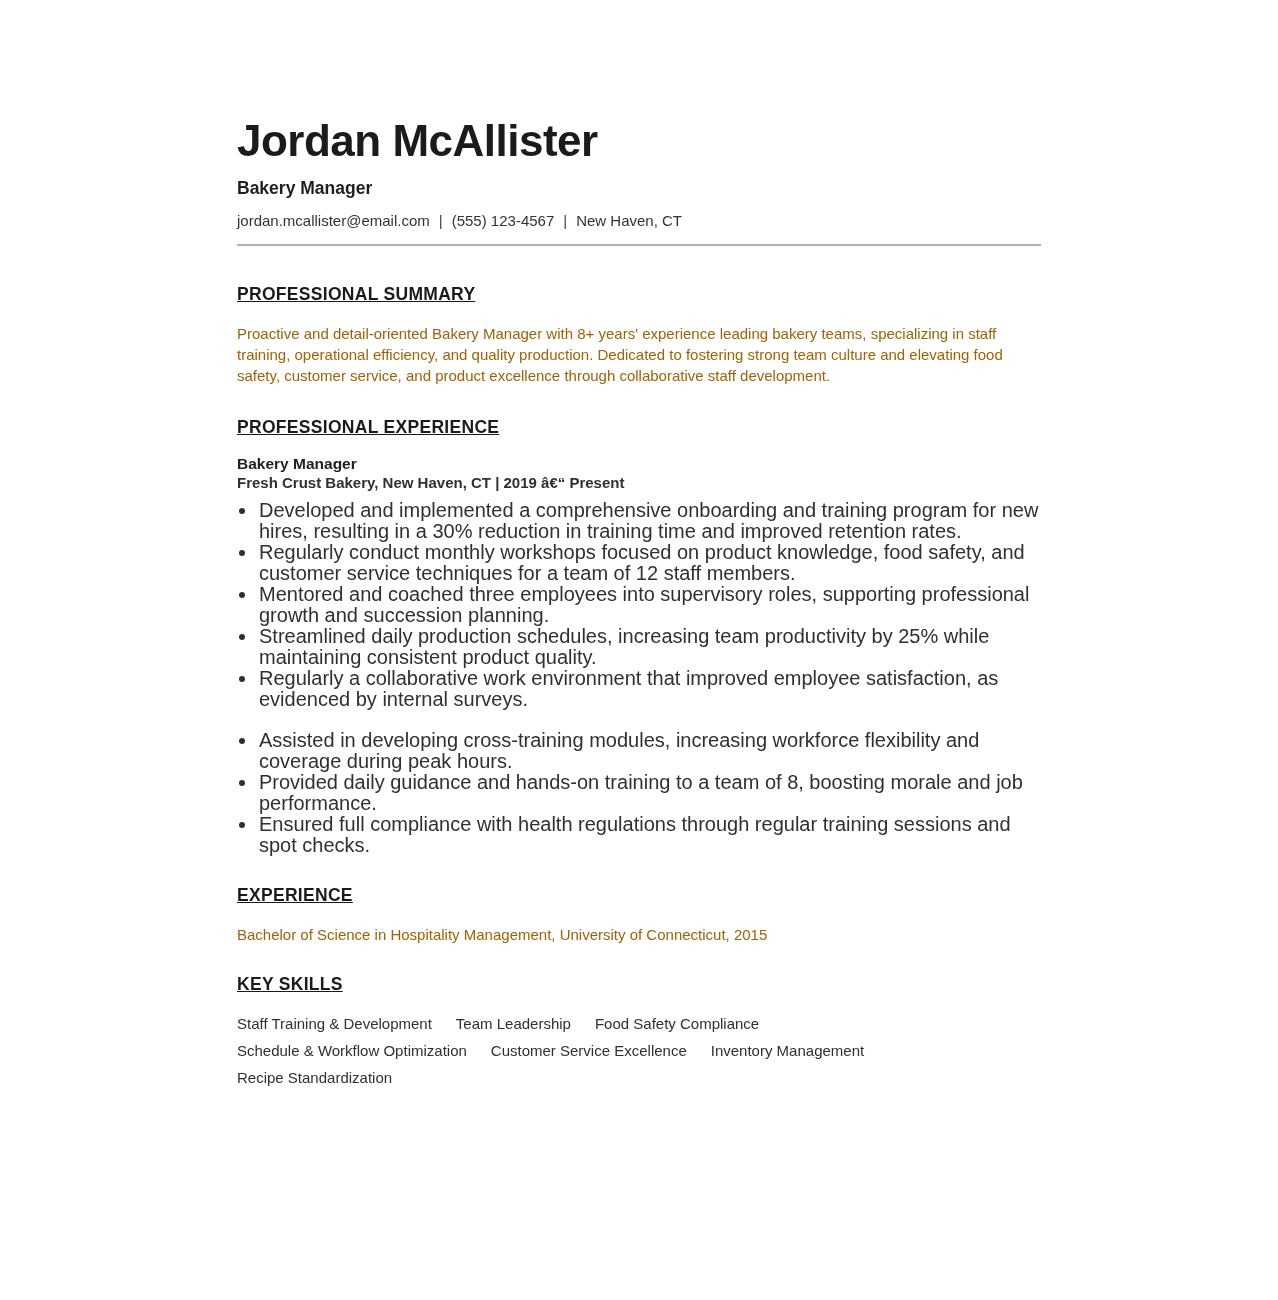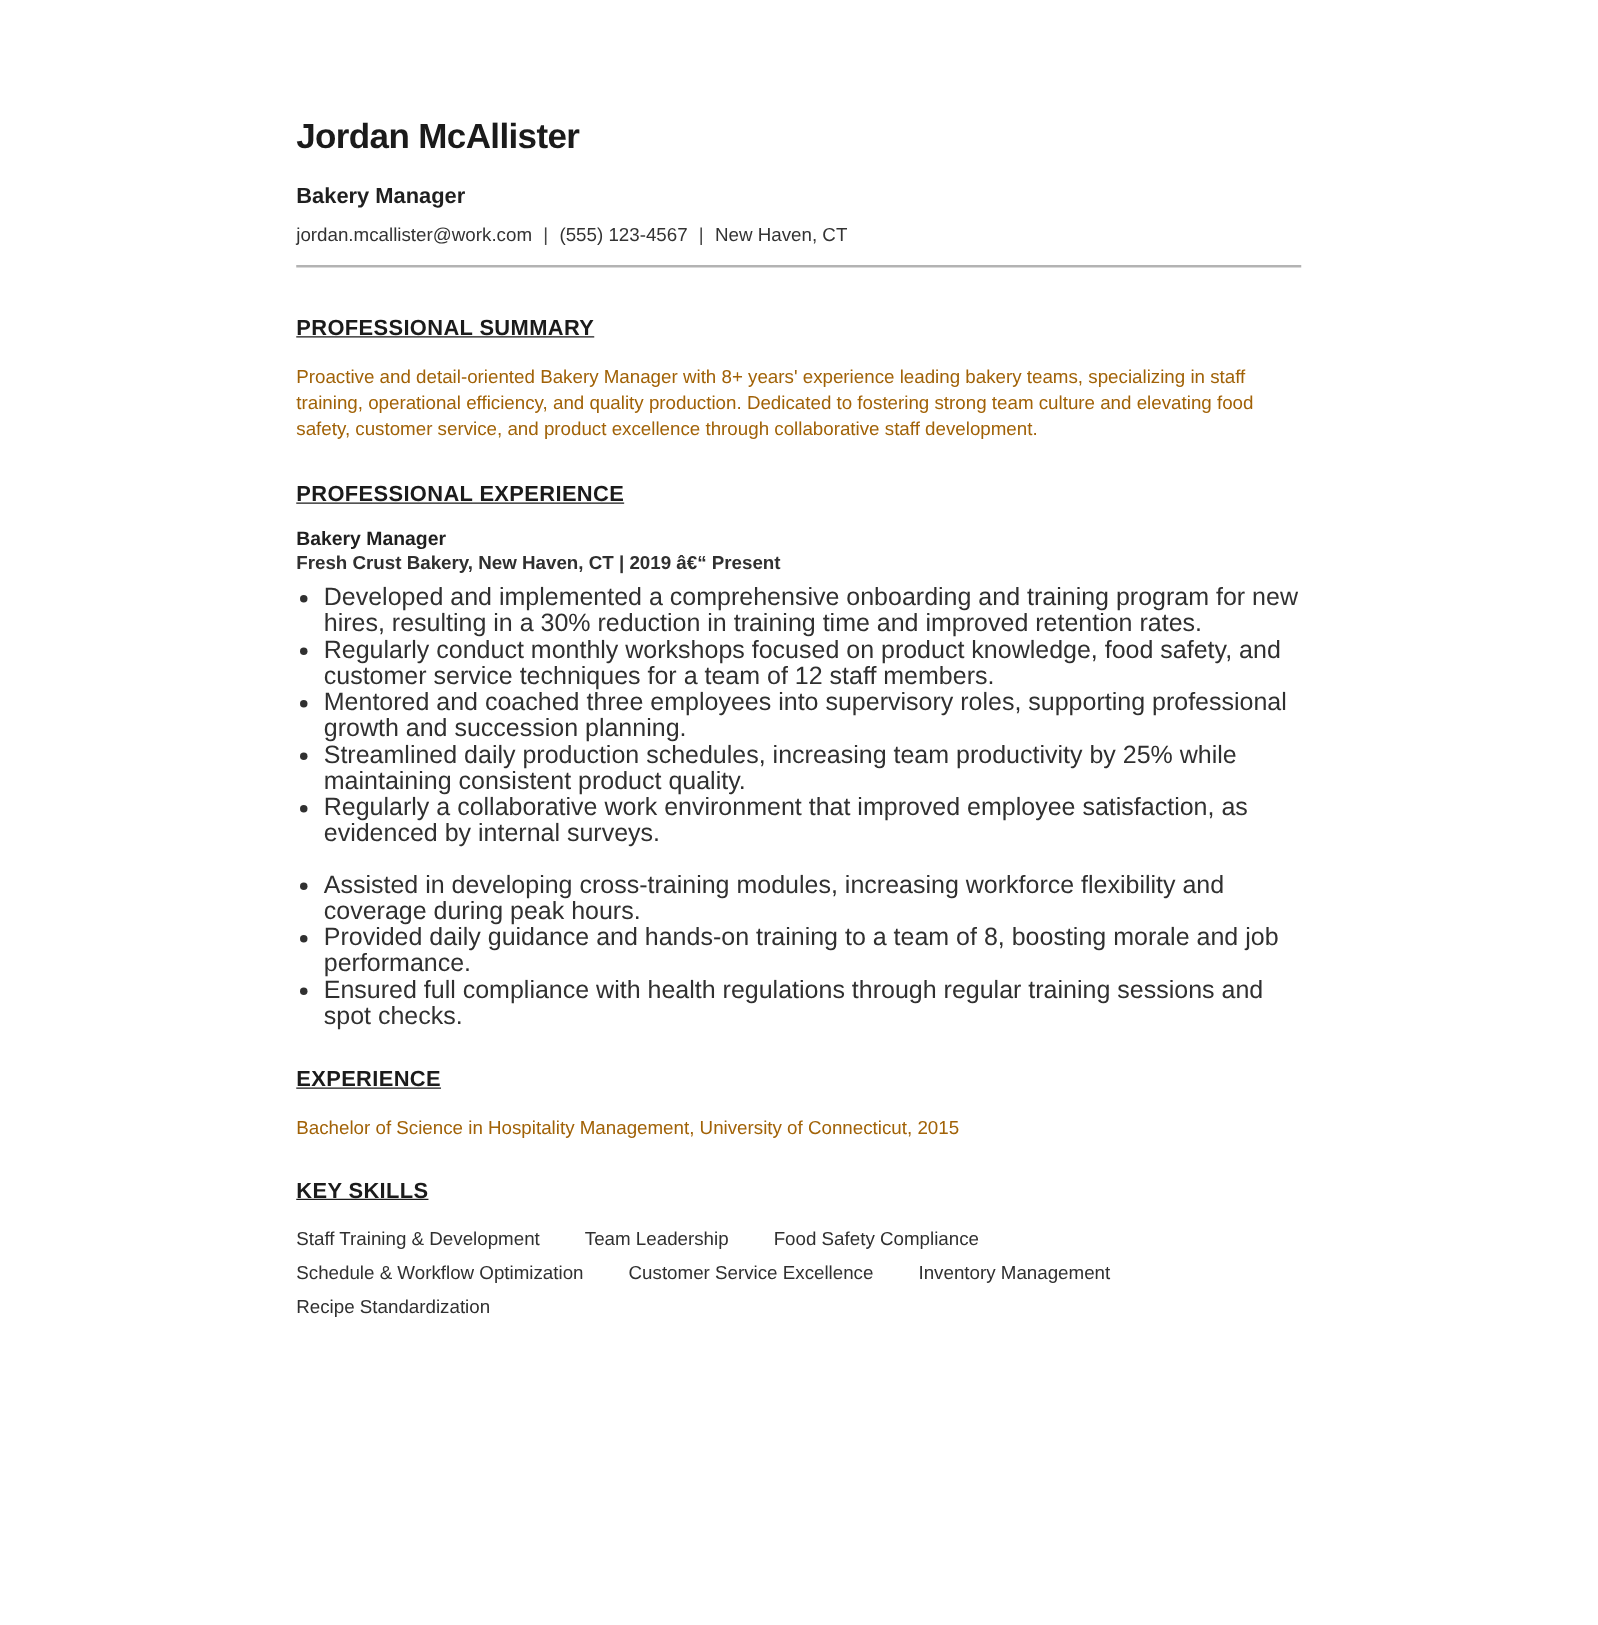--- a/index.html
+++ b/index.html
@@ -18,26 +18,27 @@
   .page {
     position: absolute;
     left: 237px;
     top: 0;
     width: 804px;
     padding-top: 86px;
   }
 
   
   .name {
-    font-size: 28px;
+    font-size: 44px;
     font-weight: 700;
     line-height: 46px;
     letter-spacing: -0.5px;
     color: #1b1b1b;
     margin-bottom: 13px;
+    margin-top: 32px;
   }
   .job-title {
     font-size: 17.5px;
     font-weight: 700;
     line-height: 22px;
     color: #1f1f1f;
     margin-bottom: 12px;
   }
   .contact {
     font-size: 15px;
@@ -105,39 +106,39 @@
     line-height: 21px;
     color: #303030;
     padding-left: 1px;
   }
 
   
   .skills-rows { margin-top: 0; }
   .skills-row {
     display: flex;
     flex-wrap: nowrap;
-    column-gap: 36px;
+    column-gap: 24px;
     font-size: 15px;
     line-height: 21px;
     color: #303030;
     margin-bottom: 6px;
   }
   .skills-row:last-child { margin-bottom: 0; }
 </style>
 </head>
 <body>
 
 <div class="canvas">
   <div class="page">
 
     <header>
       <h1 class="name">Jordan McAllister</h1>
       <div class="job-title">Bakery Manager</div>
       <div class="contact">
-        <span>jordan.mcallister@work.com</span><span class="sep">|</span><span>(555) 123-4567</span><span class="sep">|</span><span>New Haven, CT</span>
+        <span>jordan.mcallister@email.com</span><span class="sep">|</span><span>(555) 123-4567</span><span class="sep">|</span><span>New Haven, CT</span>
       </div>
       <hr class="divider">
     </header>
 
     <section class="summary">
       <h2 class="section-heading">PROFESSIONAL SUMMARY</h2>
       <p class="body-text">Proactive and detail-oriented Bakery Manager with 8+ years' experience leading bakery teams, specializing in staff training, operational efficiency, and quality production. Dedicated to fostering strong team culture and elevating food safety, customer service, and product excellence through collaborative staff development.</p>
     </section>
 
     <section class="experience">

